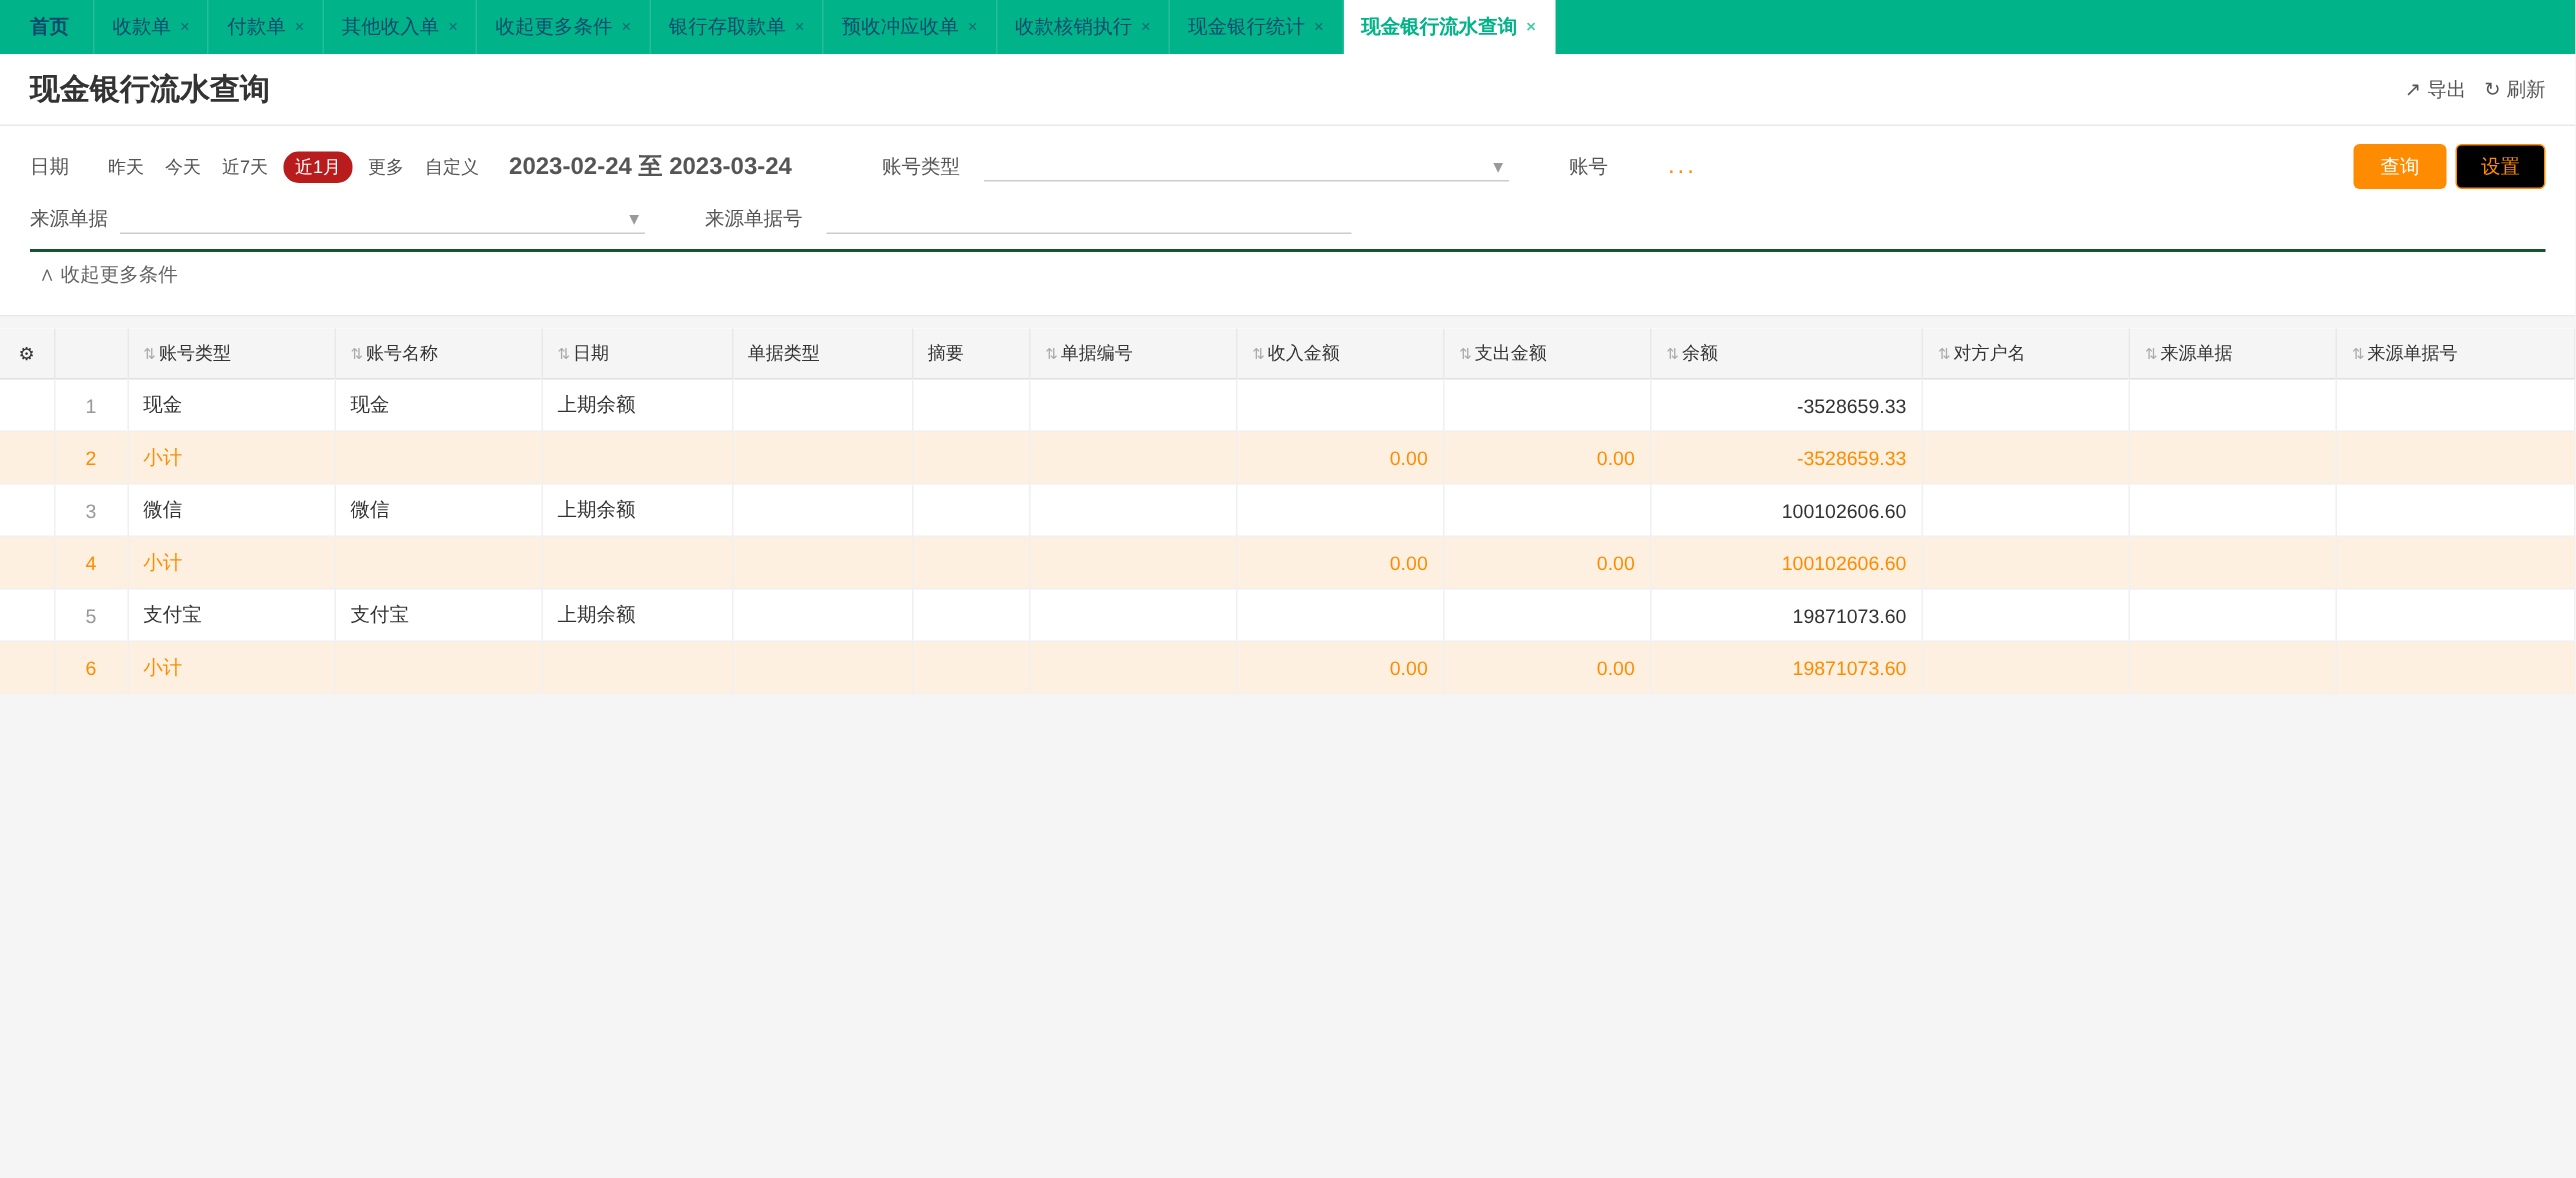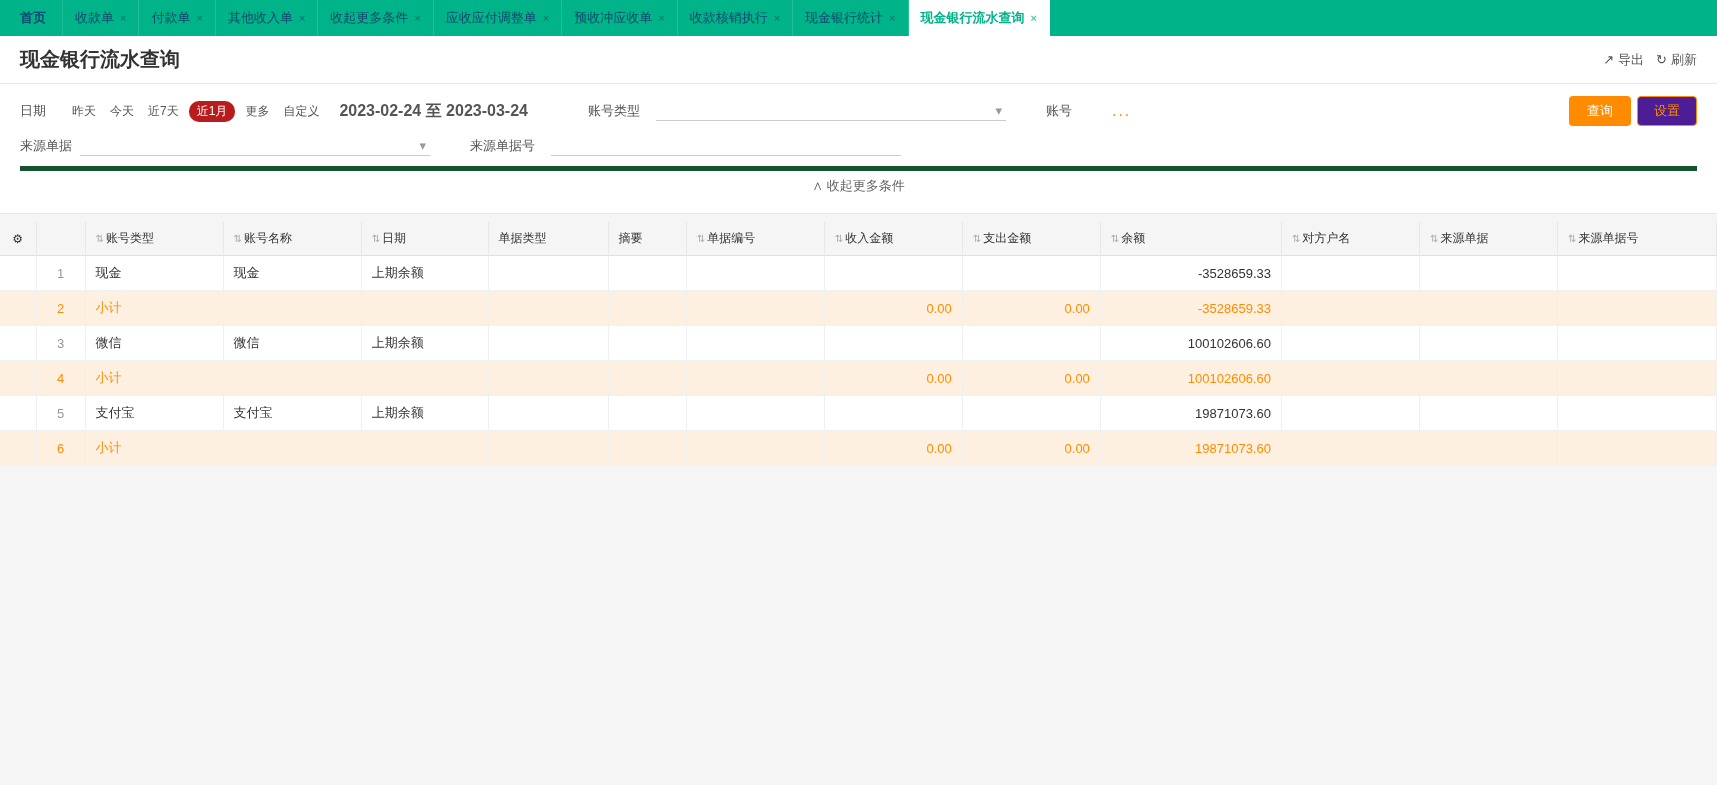--- a/index.html
+++ b/index.html
@@ -137,21 +137,21 @@
       background: #ff8c00;
       color: #fff;
       border: none;
       border-radius: 4px;
       padding: 6px 18px;
       cursor: pointer;
       font-size: 13px;
       white-space: nowrap;
     }
     .settings-btn {
-      background: #4c1d95;
+      background: #000000;
       color: #ff8c00;
       border: 1px solid #ff8c00;
       border-radius: 4px;
       padding: 5px 16px;
       cursor: pointer;
       font-size: 13px;
       white-space: nowrap;
     }
     .btn-group {
       display: flex;
@@ -160,26 +160,25 @@
       margin-left: auto;
     }
     .dots-btn {
       color: #ff8c00;
       cursor: pointer;
       font-size: 16px;
       margin-right: 8px;
       letter-spacing: 2px;
     }
     .collapse-bar {
-      text-align: center;
       padding: 6px;
       color: #666;
       cursor: pointer;
       font-size: 12px;
-      border-top: 5px solid #14532d;
+      border-top: 2px solid #14532d;
       margin-top: 4px;
     }
 
     
     .table-container {
       background: #fff;
       margin: 8px 0 0 0;
       overflow-x: auto;
     }
     table {
@@ -260,21 +259,21 @@
   </div>
   <div class="nav-tab">
     <span>其他收入单</span>
     <span class="close-x">×</span>
   </div>
   <div class="nav-tab">
     <span>收起更多条件</span>
     <span class="close-x">×</span>
   </div>
   <div class="nav-tab">
-    <span>应收应付调整单</span>
+    <span>银行存取款单</span>
     <span class="close-x">×</span>
   </div>
   <div class="nav-tab">
     <span>预收冲应收单</span>
     <span class="close-x">×</span>
   </div>
   <div class="nav-tab">
     <span>收款核销执行</span>
     <span class="close-x">×</span>
   </div>

